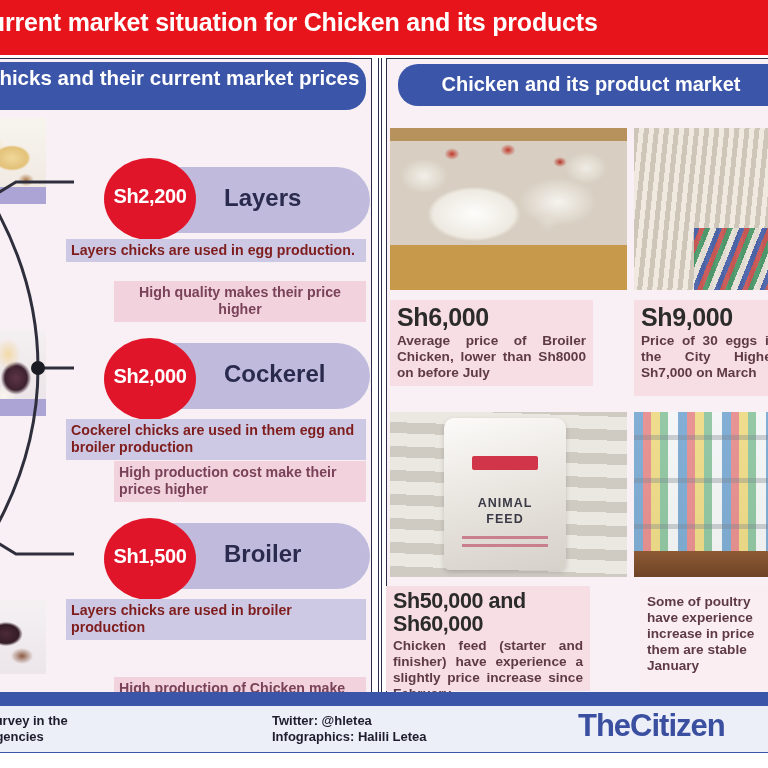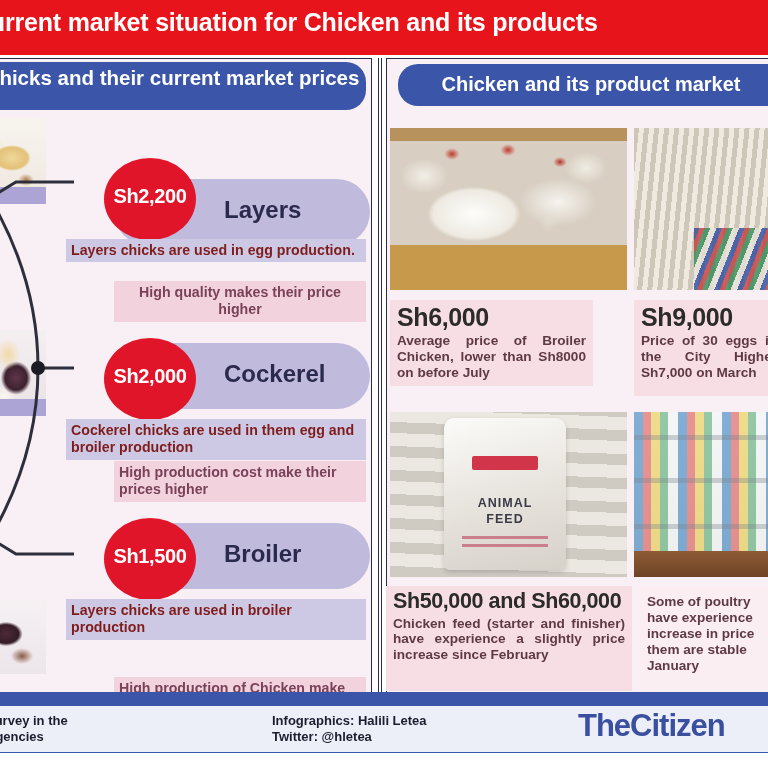--- a/index.html
+++ b/index.html
@@ -113,21 +113,21 @@
       <path d="M 20 38 L 46 22 L 104 22" fill="none" stroke="#2e2e3c" stroke-width="3"></path>
       <path d="M 68 208 L 104 208" fill="none" stroke="#2e2e3c" stroke-width="3"></path>
       <path d="M 20 378 L 46 394 L 104 394" fill="none" stroke="#2e2e3c" stroke-width="3"></path>
       <circle cx="20" cy="38" r="5" fill="#2e2e3c"></circle>
       <circle cx="68" cy="208" r="7" fill="#1b1b24"></circle>
       <circle cx="20" cy="378" r="5" fill="#2e2e3c"></circle>
     </svg>
   </div>
 
   <div class="row" style="top:163px;">
-    <div class="pill" style="top:16px;">
+    <div class="pill" style="top:4px;">
       <div class="lbl">Layers</div>
     </div>
     <div class="bubble">
       <span>Sh2,200</span>
     </div>
     <div class="d1" style="top:76px;">Layers chicks are  used in egg production.</div>
     <div class="d2" style="top:118px;text-align:center;">High quality makes their price higher</div>
   </div>
 
   <div class="row" style="top:343px;">
@@ -219,36 +219,36 @@
         linear-gradient(180deg,rgba(0,0,0,0) 0 14%,rgba(120,130,140,.35) 14% 17%,rgba(0,0,0,0) 17% 40%,
           rgba(120,130,140,.35) 40% 43%,rgba(0,0,0,0) 43% 68%,rgba(120,130,140,.35) 68% 71%,rgba(0,0,0,0) 71%),
         repeating-linear-gradient(90deg,
           rgba(42,120,190,.55) 0 9px, rgba(226,56,56,.5) 9px 17px,
           rgba(240,200,40,.5) 17px 26px, rgba(60,160,90,.5) 26px 34px,
           rgba(250,250,250,.5) 34px 44px);"></div>
     <div style="position:absolute;left:0;bottom:0;width:100%;height:26px;background:
         linear-gradient(#8d5a34,#6e4426);"></div>
   </div>
 
-  <div class="cap" style="left:386px;top:586px;width:246px;height:105px;">
+  <div class="cap" style="left:386px;top:586px;width:204px;height:105px;">
     <div class="amt" style="font-size:21.5px;">Sh50,000 and Sh60,000</div>
     <div class="txt">Chicken feed (starter and finisher) have experience a slightly price increase  since February</div>
   </div>
 
   <div class="cap nofill" style="left:640px;top:586px;width:144px;height:105px;padding-top:8px;">
     <div class="txt" style="margin-top:0;text-align:left;">Some of poultry have experience increase in price them are stable January</div>
   </div>
 
   <div class="footband"></div>
   <div class="footer">
     <div class="fsrc">
       <div>Survey in the</div>
       <div>Agencies</div>
     </div>
     <div class="finfo">
+      <div>Twitter: @hletea</div>
       <div>Infographics: Halili Letea</div>
-      <div>Twitter: @hletea</div>
     </div>
     <div class="flogo">TheCitizen</div>
   </div>
   <div class="footer-bottom"></div>
 
 </div>
 
 </body></html>

